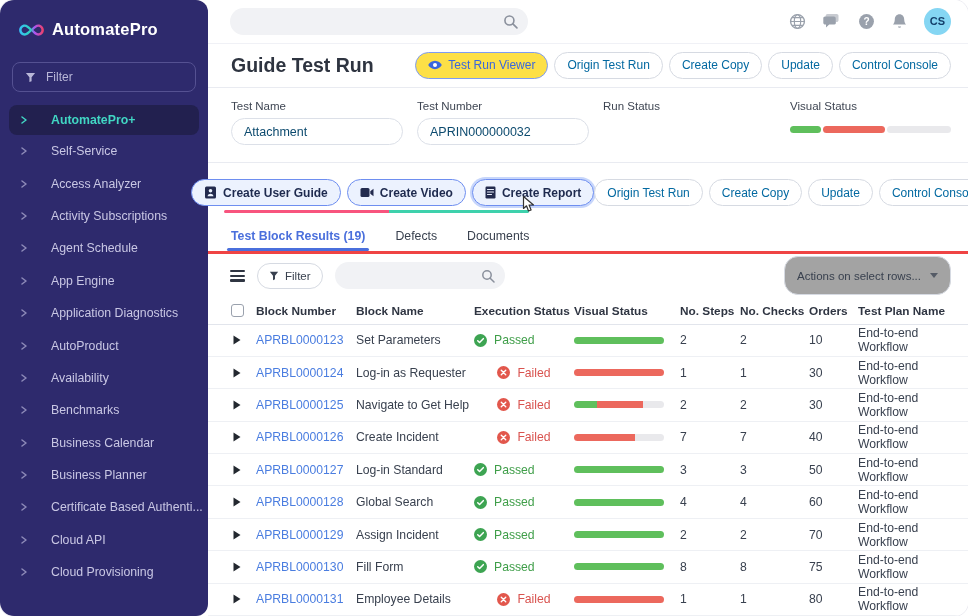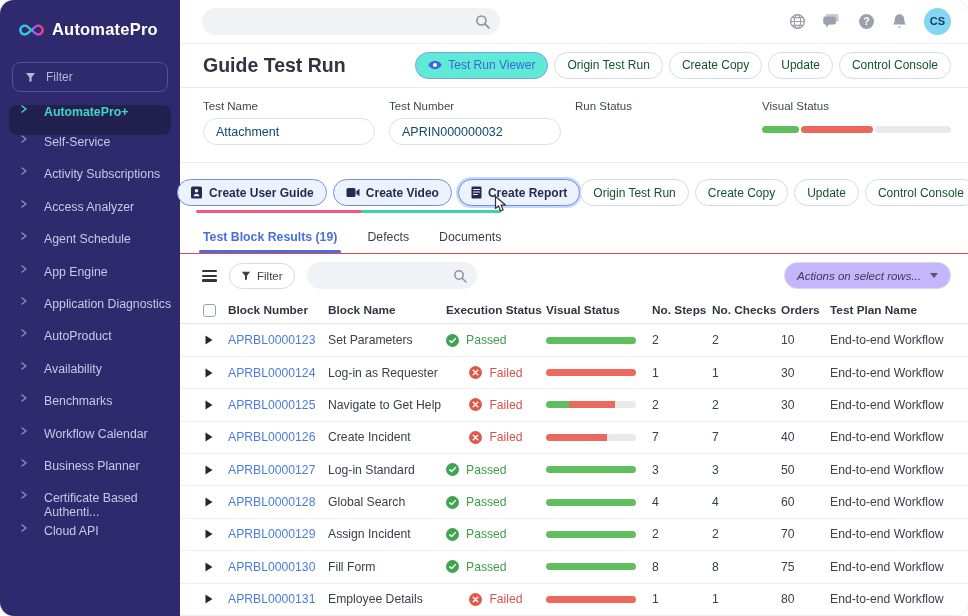--- a/index.html
+++ b/index.html
@@ -2,29 +2,29 @@
 <html><head>
 <meta charset="utf-8">
 <style>
   * { margin:0; padding:0; box-sizing:border-box; }
   html,body { background:#ffffff; }
   body { font-family:"Liberation Sans", sans-serif; }
   .screen { width:968px; height:616px; border-radius:14px; overflow:hidden;
     display:flex; background:#fff; box-shadow:0 0 0 1px #ececf2; }
 
   
-  .sidebar { width:180px; flex-shrink:0; background:#2e2a6d; color:#c9c7e4; }
+  .sidebar { width:208px; flex-shrink:0; background:#2e2a6d; color:#c9c7e4;border-radius:12px; }
   .logo { display:flex; align-items:center; gap:7px; padding:20px 0 0 18px; }
   .logo-text { color:#fff; font-size:16.5px; font-weight:bold; letter-spacing:.2px; }
   .side-filter { margin:23px 12px 0 12px; height:30px; border:1px solid #555192;
     border-radius:8px; display:flex; align-items:center; gap:10px; padding-left:12px;
     color:#b9b7d8; font-size:12px; cursor:text; }
   .side-filter .f-icon { color:#b9b7d8; display:flex; }
   .side-nav { margin-top:13px; }
-  .side-item { height:32.4px; display:flex; align-items:flex-start; gap:16px;
+  .side-item { height:32.4px; display:flex; align-items:center; gap:23px;
     padding-left:20px; font-size:12.3px; color:#c9c7e4; cursor:pointer; }
   .side-item .chev { color:#8d8ab8; display:flex; }
   .side-item.active { margin:0 9px; padding-left:11px; height:30px; border-radius:8px;
     background:#22204f; color:#41d6c3; font-weight:bold; }
   .side-item.active .chev { color:#41d6c3; }
 
   
   .main { flex:1; display:flex; flex-direction:column; background:#fff; min-width:0; }
 
   .topbar { height:45px; display:flex; align-items:center; padding:0 17px 0 22px;
@@ -34,23 +34,23 @@
   .topicons { margin-left:auto; display:flex; align-items:center; gap:17px; color:#9aa1ac; }
   .topicons .ticon { display:flex; cursor:pointer; }
   .avatar { width:27px; height:27px; border-radius:50%; background:#85d6f3; color:#14406b;
     font-size:11px; font-weight:bold; display:flex; align-items:center; justify-content:center; cursor:pointer; }
 
   .page-header { height:46px; display:flex; align-items:center;
     padding:0 17px 0 23px; border-bottom:1px solid #e9ebf1; }
   .page-title { font-size:19.5px; font-weight:bold; color:#2e3440; }
   .hdr-actions { margin-left:auto; display:flex; gap:6px; }
   .btn { height:27px; padding:0 12px; border-radius:14px; border:1px solid #d6dae2;
-    background:#fff; font-size:12px; color:#14532d; display:flex; align-items:center;
+    background:#fff; font-size:12px; color:#0369a1; display:flex; align-items:center;
     gap:6px; white-space:nowrap; cursor:pointer; font-family:inherit; }
-  .btn.viewer { color:#3a67dd; border-color:#7e9cf3; background:#5eead4;justify-content:space-between; }
+  .btn.viewer { color:#3a67dd; border-color:#7e9cf3; background:#fde047;justify-content:space-between; }
 
   .details { height:77px; display:flex; gap:14px; padding:12px 17px 0 23px;
     border-bottom:1px solid #e9ebf1; }
   .field { width:172px; }
   .field.run { width:173px; }
   .field.visual { flex:1; }
   .f-label { font-size:11.5px; color:#3f4653; margin-bottom:6px; }
   .input-box { height:27px; border:1px solid #dce0e8; border-radius:13.5px;
     padding:0 12px; font-size:12.5px; color:#0c4a6e; display:flex; align-items:center;
     gap:7px; background:#fff; cursor:text; }
@@ -63,40 +63,40 @@
   .btn.create { color:#1e2a4e; border:1px solid #6e8ef0; background:#ecf2fe; font-weight:bold; }
   .btn.create .c-icon { color:#232b4e; display:flex; }
   .btn.create.focused { box-shadow:0 0 0 2px #c7d6fb; }
   .sec-btns { margin-left:auto; display:flex; gap:6px; }
   .grad-line { position:absolute; left:16px; top:47px; width:305px; height:3px;
     display:flex; border-radius:2px; overflow:hidden; }
   .grad-line .gseg { height:100%; }
   .cursor { position:absolute; left:314px; top:32px; pointer-events:none; }
 
   .tabs { height:33px; display:flex; gap:30px; padding-left:23px;
-    border-bottom:1px solid #ef4444; }
+    border-bottom:3px solid #ef4444; }
   .tab { font-size:12.3px; color:#39414f; display:flex; align-items:center;
     cursor:pointer; position:relative; }
   .tab.active { color:#4a6fdc; font-weight:bold; }
   .tab.active::after { content:""; position:absolute; left:-4px; right:-4px; bottom:0;
     height:2.5px; background:#4a6fdc; border-radius:2px; }
 
   .toolbar { height:45px; display:flex; align-items:center; gap:12px;
     padding:0 17px 0 22px; }
   .ham { cursor:pointer; }
   .ham span { display:block; width:15px; height:2.2px; background:#2f3542;
     margin:2.6px 0; border-radius:1px; }
   .filter-btn { height:26px; border:1px solid #d6dae2; border-radius:13px;
     display:flex; align-items:center; gap:6px; padding:0 11px; font-size:11.5px;
     color:#39414f; cursor:pointer; background:#fff; }
   .tbl-search { width:170px; height:27px; background:#f1f2f5; border-radius:14px;
     display:flex; align-items:center; justify-content:flex-end; padding-right:10px; cursor:text; }
-  .actions-dd { margin-left:auto; height:27px; border:1px solid #d6dae2; border-radius:14px;
-    background:#c4b5fd; display:flex; align-items:center; gap:9px; padding:0 12px;
-    font-size:11.5px; color:#39414f; cursor:pointer;font-style:italic; }
+  .actions-dd { margin-left:auto; height:39px; border:1px solid #d6dae2; border-radius:14px;
+    background:#a3a3a3; display:flex; align-items:center; gap:9px; padding:0 12px;
+    font-size:11.5px; color:#39414f; cursor:pointer; }
 
   .grid { display:grid; grid-template-columns:28px 100px 118px 100px 106px 60px 69px 49px 1fr;
     align-items:center; padding:0 17px 0 20px; }
   .thead { height:27px; border-bottom:1px solid #e2e5ec; font-size:11.8px;
     font-weight:bold; color:#2f3542; }
   .cb { width:13px; height:13px; border:1.5px solid #9aa1ad; border-radius:3px;
     background:#fff; margin-left:3px; cursor:pointer; }
   .trow { height:32.4px; border-bottom:1px solid #eef0f4; font-size:12.2px; color:#39414f; }
   .trow .arrow { margin-left:5px; display:flex; cursor:pointer; }
   .blocknum { color:#4a7de0; cursor:pointer; }
@@ -157,36 +157,36 @@
             </svg>
           </span>
           <span>Self-Service</span>
         </div>
         <div class="side-item">
           <span class="chev">
             <svg width="8" height="8" viewBox="0 0 8 8">
               <path d="M2 1l4 3-4 3" fill="none" stroke="currentColor" stroke-width="1.5" stroke-linecap="round" stroke-linejoin="round"></path>
             </svg>
           </span>
+          <span>Access Analyzer</span>
+        </div>
+        <div class="side-item">
+          <span class="chev">
+            <svg width="8" height="8" viewBox="0 0 8 8">
+              <path d="M2 1l4 3-4 3" fill="none" stroke="currentColor" stroke-width="1.5" stroke-linecap="round" stroke-linejoin="round"></path>
+            </svg>
+          </span>
           <span>Activity Subscriptions</span>
         </div>
         <div class="side-item">
           <span class="chev">
             <svg width="8" height="8" viewBox="0 0 8 8">
               <path d="M2 1l4 3-4 3" fill="none" stroke="currentColor" stroke-width="1.5" stroke-linecap="round" stroke-linejoin="round"></path>
             </svg>
           </span>
-          <span>Access Analyzer</span>
-        </div>
-        <div class="side-item">
-          <span class="chev">
-            <svg width="8" height="8" viewBox="0 0 8 8">
-              <path d="M2 1l4 3-4 3" fill="none" stroke="currentColor" stroke-width="1.5" stroke-linecap="round" stroke-linejoin="round"></path>
-            </svg>
-          </span>
           <span>Agent Schedule</span>
         </div>
         <div class="side-item">
           <span class="chev">
             <svg width="8" height="8" viewBox="0 0 8 8">
               <path d="M2 1l4 3-4 3" fill="none" stroke="currentColor" stroke-width="1.5" stroke-linecap="round" stroke-linejoin="round"></path>
             </svg>
           </span>
           <span>App Engine</span>
         </div>
@@ -221,21 +221,21 @@
             </svg>
           </span>
           <span>Benchmarks</span>
         </div>
         <div class="side-item">
           <span class="chev">
             <svg width="8" height="8" viewBox="0 0 8 8">
               <path d="M2 1l4 3-4 3" fill="none" stroke="currentColor" stroke-width="1.5" stroke-linecap="round" stroke-linejoin="round"></path>
             </svg>
           </span>
-          <span>Workflow Calendar</span>
+          <span>Business Calendar</span>
         </div>
         <div class="side-item">
           <span class="chev">
             <svg width="8" height="8" viewBox="0 0 8 8">
               <path d="M2 1l4 3-4 3" fill="none" stroke="currentColor" stroke-width="1.5" stroke-linecap="round" stroke-linejoin="round"></path>
             </svg>
           </span>
           <span>Business Planner</span>
         </div>
         <div class="side-item">
@@ -246,20 +246,28 @@
           </span>
           <span>Certificate Based Authenti...</span>
         </div>
         <div class="side-item">
           <span class="chev">
             <svg width="8" height="8" viewBox="0 0 8 8">
               <path d="M2 1l4 3-4 3" fill="none" stroke="currentColor" stroke-width="1.5" stroke-linecap="round" stroke-linejoin="round"></path>
             </svg>
           </span>
           <span>Cloud API</span>
+        </div>
+        <div class="side-item">
+          <span class="chev">
+            <svg width="8" height="8" viewBox="0 0 8 8">
+              <path d="M2 1l4 3-4 3" fill="none" stroke="currentColor" stroke-width="1.5" stroke-linecap="round" stroke-linejoin="round"></path>
+            </svg>
+          </span>
+          <span>Cloud Provisioning</span>
         </div>
       </nav>
   </aside>
 
   <main class="main">
 
     <div class="topbar">
       <div class="search-pill">
         <span style="display:flex">
           <svg width="15" height="15" viewBox="0 0 14 14">

